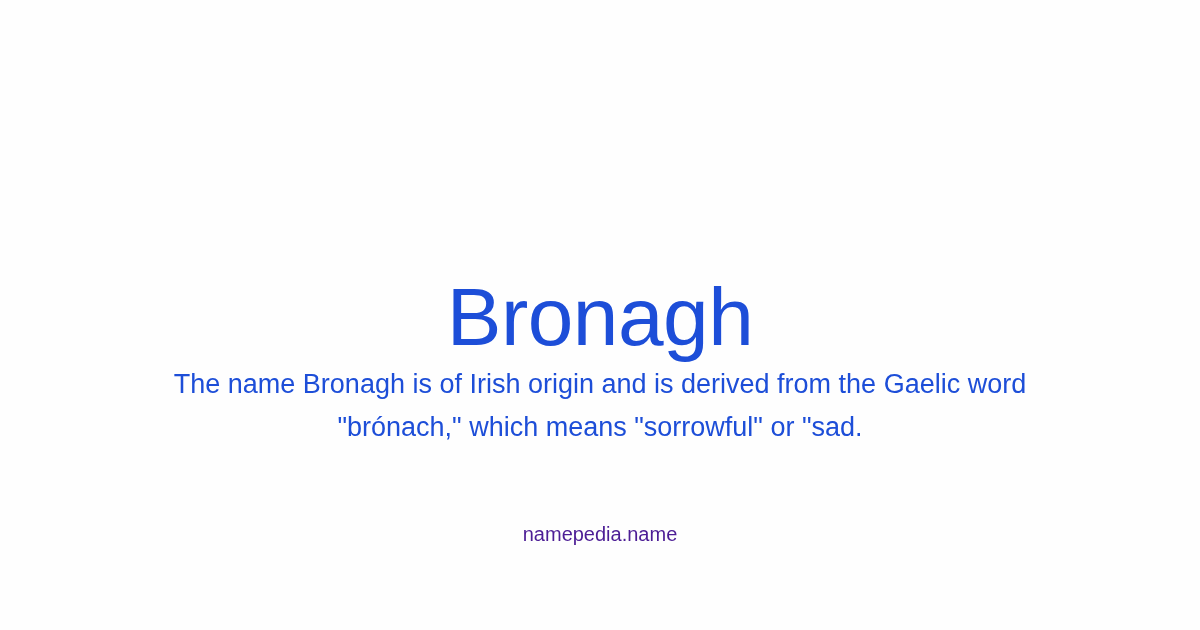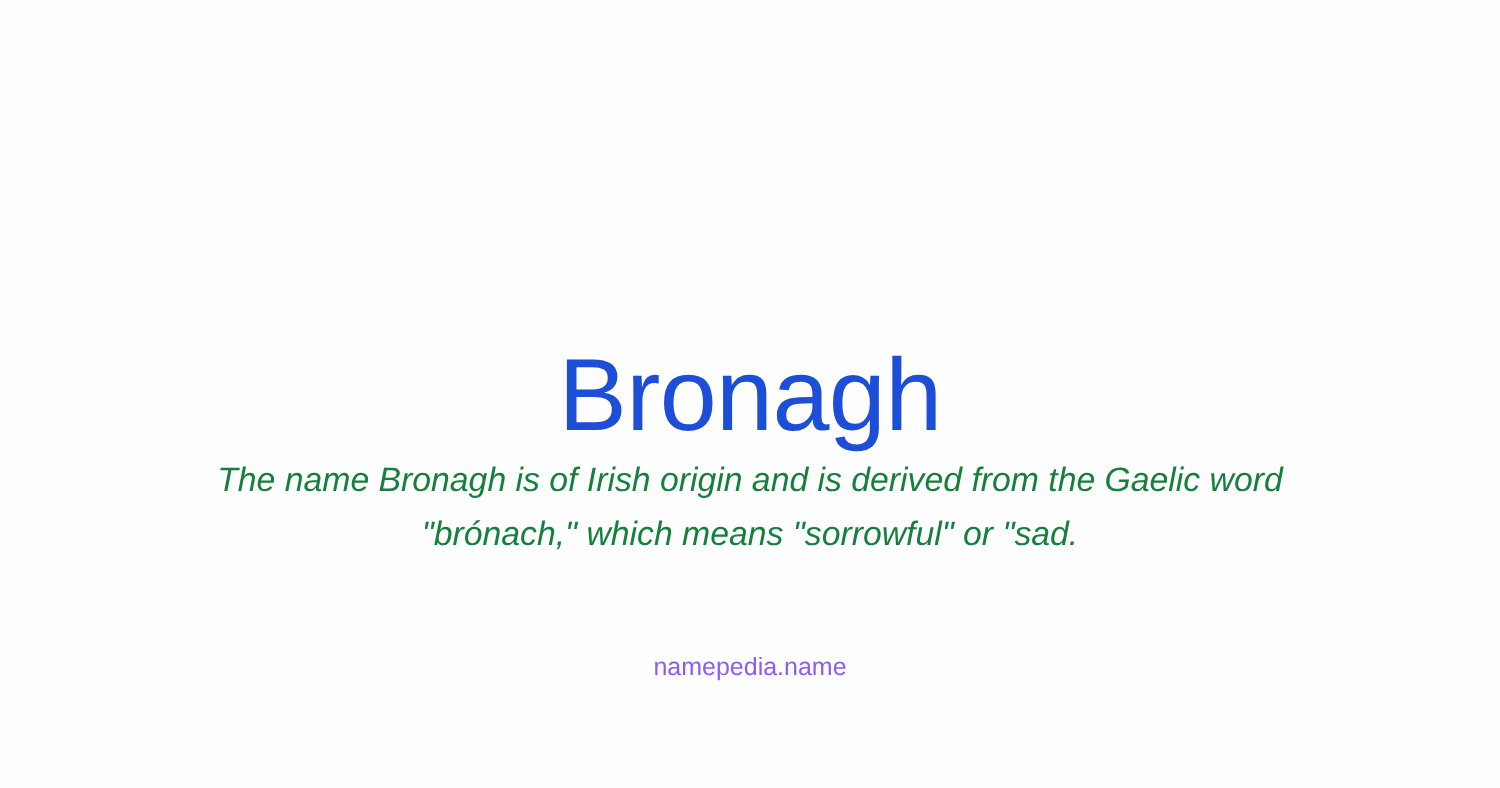--- a/index.html
+++ b/index.html
@@ -41,34 +41,33 @@
 
   .description {
     position: absolute;
     top: 336px;
     left: 155px;
     width: 890px;
     text-align: center;
     font-size: 27px;
     line-height: 43px;
     font-weight: 400;
-    color: #15803d;
-    font-style: italic;
+    color: #1d4ed8;
   }
 
   .site-link {
     position: absolute;
     top: 521px;
     left: 0;
     width: 1200px;
     text-align: center;
     font-size: 20px;
     line-height: 26px;
     font-weight: 400;
-    color: #8b5cf6;
+    color: #4c1d95;
     text-decoration: none;
     cursor: pointer;
   }
 </style>
 </head>
 <body>
 
 <div class="card">
 
   <h1 class="name-title">Bronagh</h1>

